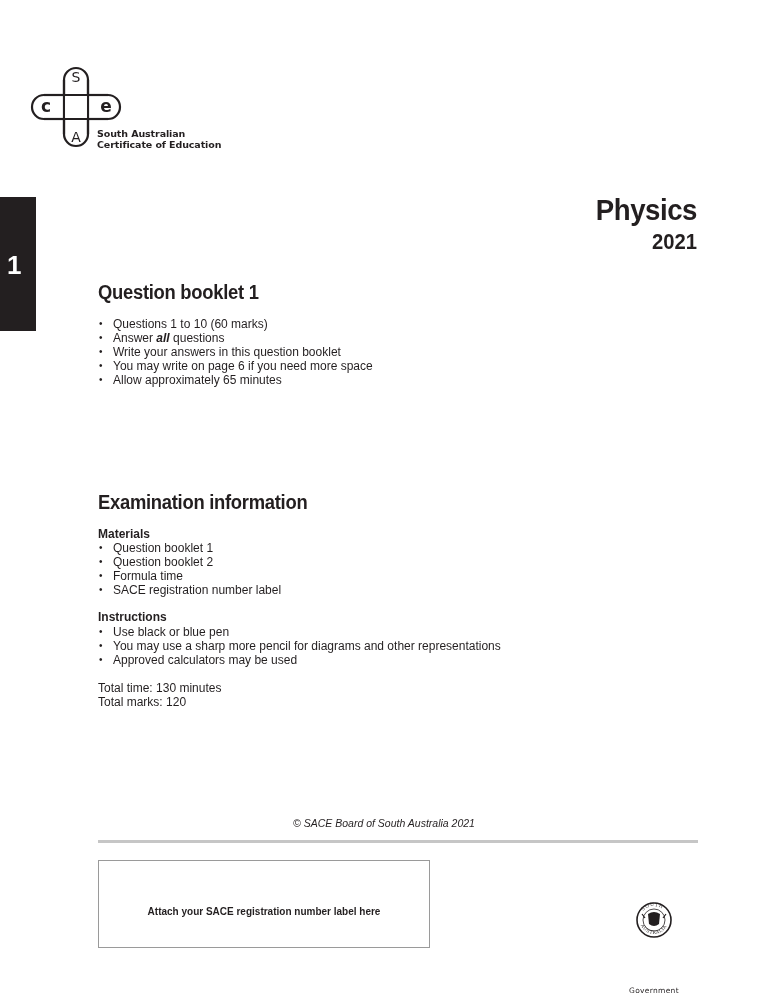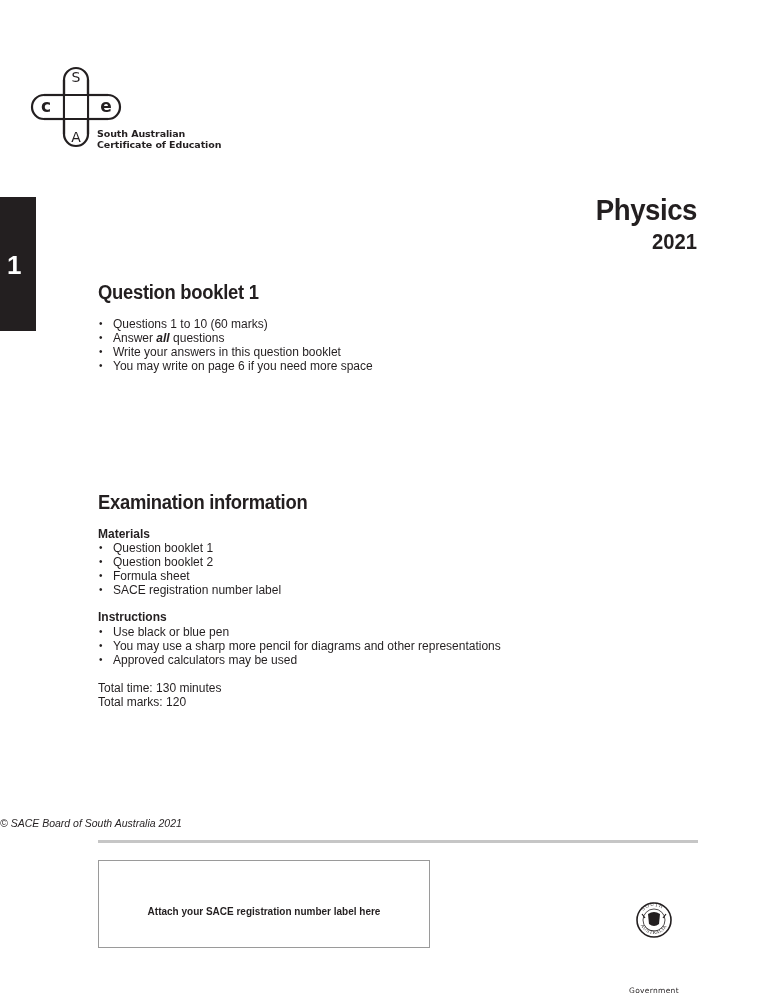--- a/index.html
+++ b/index.html
@@ -19,21 +19,21 @@
     .subject { right: 71px; top: 193px; font-size: 30px; font-weight: bold; letter-spacing: -0.5px; transform: scaleX(0.92); transform-origin: right; }
     .year { right: 71px; top: 229px; font-size: 22px; font-weight: bold; transform: scaleX(0.92); transform-origin: right; }
     
     .h2 { left: 98px; font-size: 20px; font-weight: bold; letter-spacing: -0.3px; transform: scaleX(0.92); transform-origin: left; }
     ul.bullets { list-style: none; margin: 0; padding: 0; position: absolute; left: 98px; font-size: 12px; line-height: 14px; color: #231f20; }
     ul.bullets li { position: relative; padding-left: 15px; }
     ul.bullets li::before { content: "•"; position: absolute; left: 1px; top: 0; font-size: 10px; }
     .label { left: 98px; font-size: 12px; font-weight: bold; }
     .kv { left: 98px; font-size: 12px; line-height: 14px; }
     .kv b { font-weight: normal; margin-top: 16px; }
-    .copyright { left: 0; width: 768px; top: 817px; font-size: 10.5px; font-style: italic; color: #231f20; }
+    .copyright { left: 0; width: 768px; top: 817px; text-align: center; font-size: 10.5px; font-style: italic; color: #231f20; }
     .rule { left: 98px; top: 840px; width: 600px; height: 3px; background: #c6c6c6; }
     .label-box { left: 98px; top: 860px; width: 332px; height: 88px; border: 1px solid #9a9a9a; box-sizing: border-box; }
     .label-box span { position: absolute; left: 0; right: 0; top: 45px; text-align: center; font-size: 10px; font-weight: bold; }
     .gov { left: 606px; top: 898px; width: 96px; height: 66px; }
     .gov-text { left: 596px; top: 970px; width: 116px; text-align: center; font-family: "DejaVu Sans", sans-serif; font-size: 7.5px; line-height: 9px; color: #231f20; letter-spacing: 0.3px; margin-top: 16px; }
   </style>
 </head>
 <body>
 
 <svg class="abs logo" viewBox="0 0 200 95">
@@ -71,28 +71,29 @@
 
 <div class="abs subject">Physics</div>
 <div class="abs year">2021</div>
 
 <div class="abs h2" style="top:281px;">Question booklet 1</div>
 <ul class="bullets" style="top:317px;">
   <li>Questions 1 to 10 (60 marks)</li>
   <li><span>Answer </span><b><i>all</i></b><span> questions</span></li>
   <li>Write your answers in this question booklet</li>
   <li>You may write on page 6 if you need more space</li>
+  <li>Allow approximately 65 minutes</li>
 </ul>
 
 <div class="abs h2" style="top:491px;">Examination information</div>
 <div class="abs label" style="top:527px;">Materials</div>
 <ul class="bullets" style="top:541px;">
   <li>Question booklet 1</li>
   <li>Question booklet 2</li>
-  <li>Formula sheet</li>
+  <li>Formula time</li>
   <li>SACE registration number label</li>
 </ul>
 
 <div class="abs label" style="top:610px;">Instructions</div>
 <ul class="bullets" style="top:625px;">
   <li>Use black or blue pen</li>
   <li>You may use a sharp more pencil for diagrams and other representations</li>
   <li>Approved calculators may be used</li>
 </ul>
 

